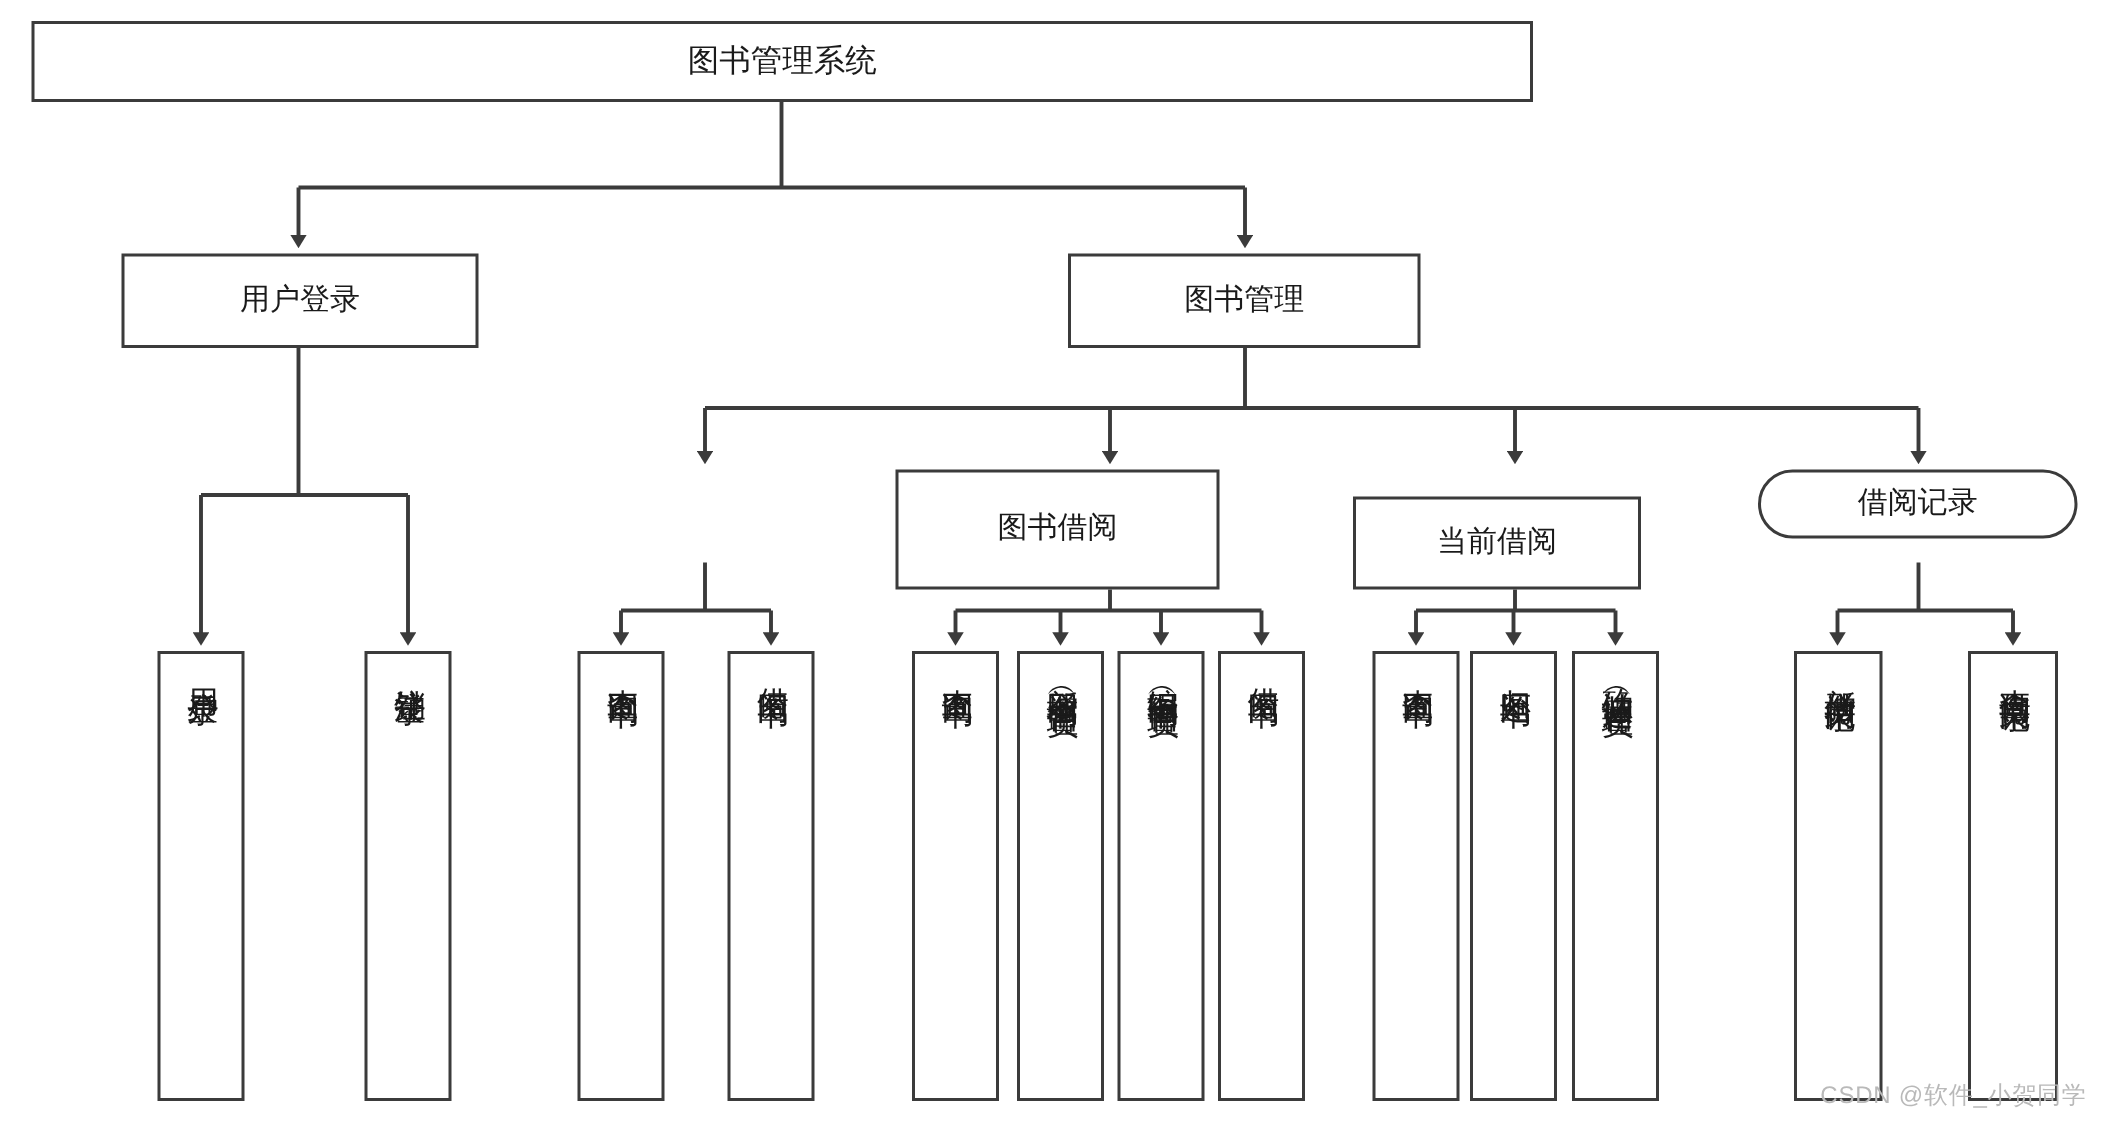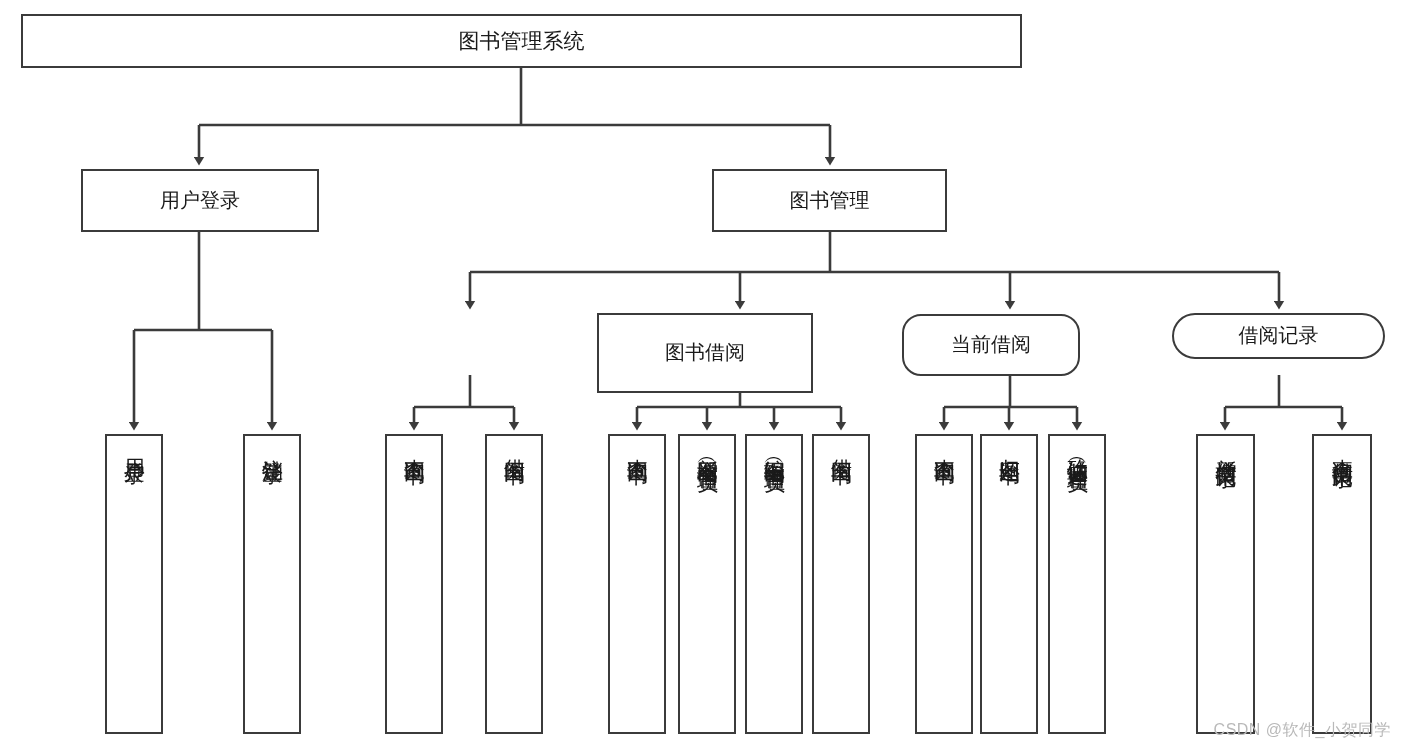--- a/index.html
+++ b/index.html
@@ -141,21 +141,21 @@
   <div class="node branch" style="left:81px; top:169px; width:238px; height:63px;">
     <span class="label">用户登录</span>
   </div>
   <div class="node branch" style="left:712px; top:169px; width:235px; height:63px;">
     <span class="label">图书管理</span>
   </div>
 
   <div class="node branch" style="left:597px; top:313px; width:216px; height:80px;">
     <span class="label">图书借阅</span>
   </div>
-  <div class="node branch" style="left:902px; top:314px; width:178px; height:62px;border-radius:19px;">
+  <div class="node branch" style="left:902px; top:331px; width:192px; height:62px;">
     <span class="label">当前借阅</span>
   </div>
   <div class="node branch" style="left:1172px; top:313px; width:213px; height:46px;border-radius:24px;">
     <span class="label">借阅记录</span>
   </div>
 
   <div class="node leaf" style="left:105px; top:434px; width:58px; height:300px;">
     <span class="label">用户登录</span>
   </div>
   <div class="node leaf" style="left:243px; top:434px; width:58px; height:300px;">

